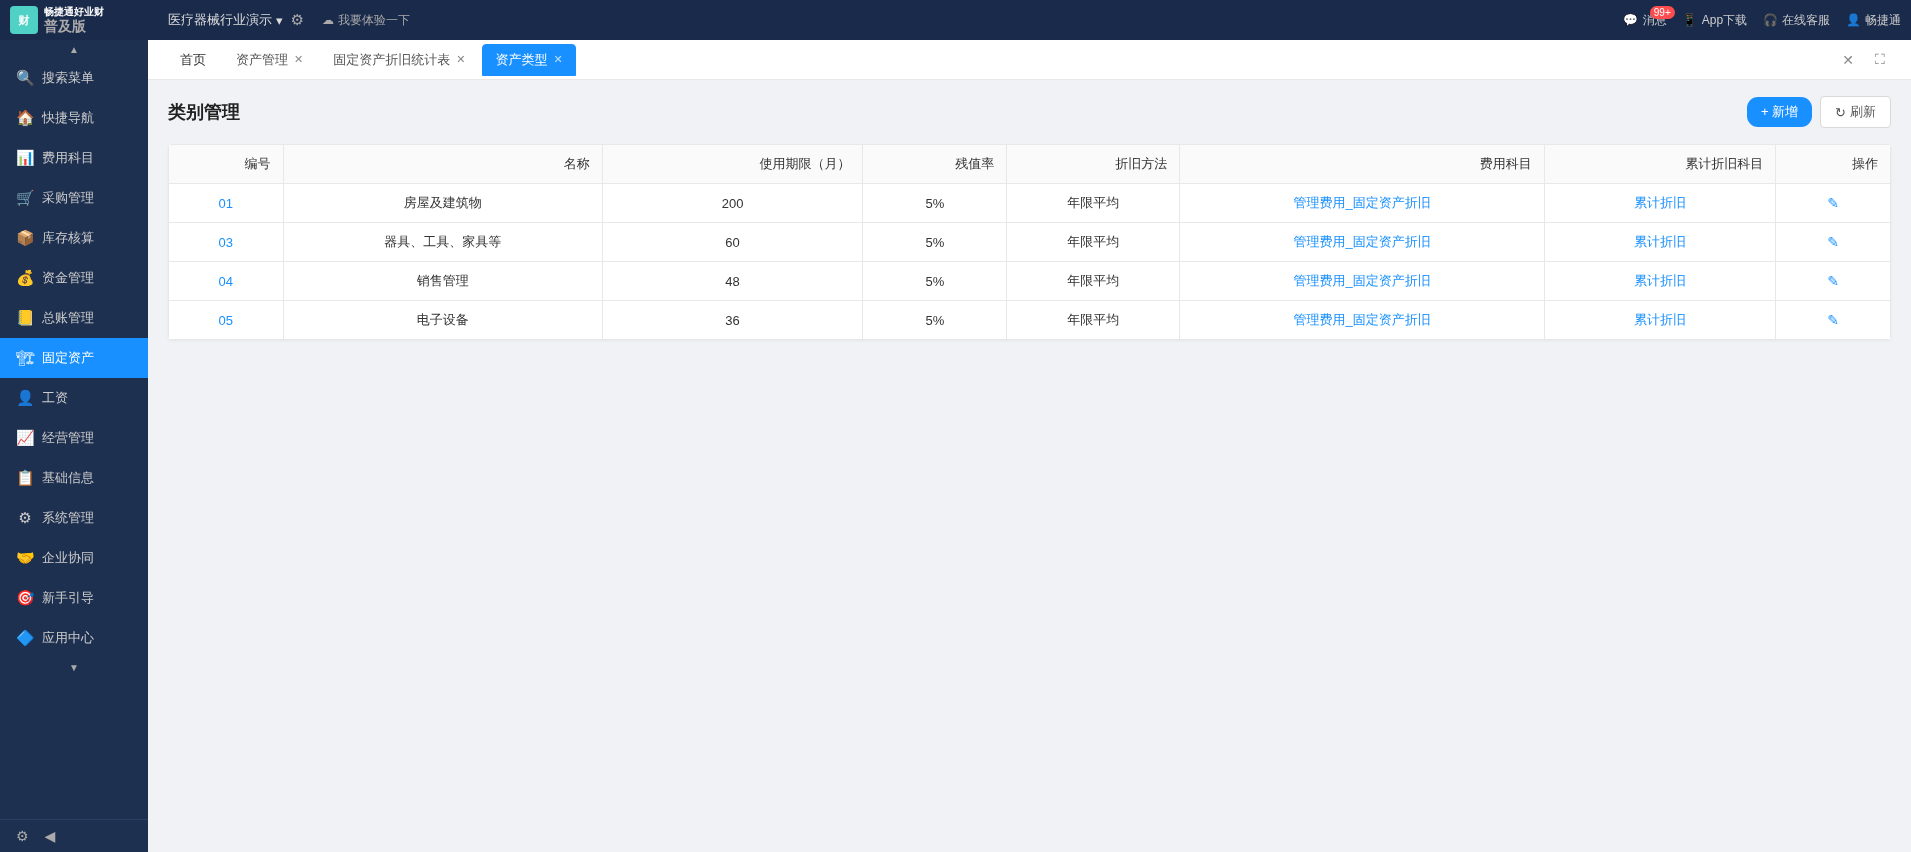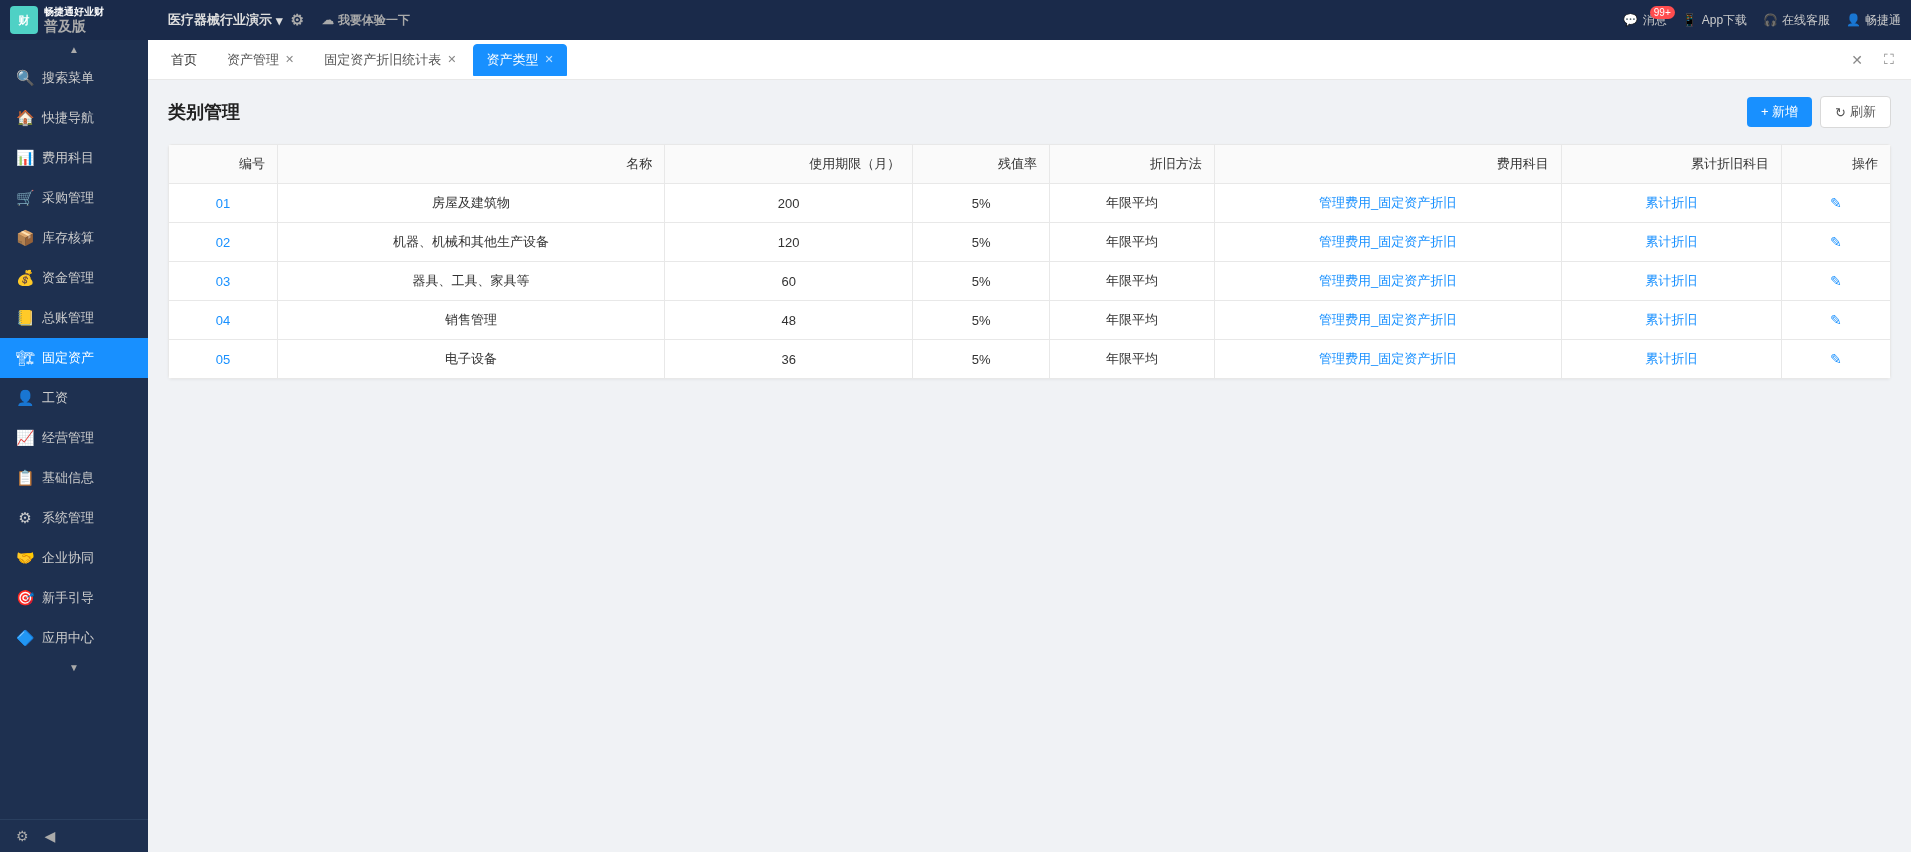--- a/index.html
+++ b/index.html
@@ -36,21 +36,20 @@
       font-weight: bold;
     }
     .topbar-logo-text { font-size: 10px; line-height: 1.3; }
     .topbar-logo-sub { font-size: 14px; color: #aaa; }
     .topbar-center {
       flex: 1;
       display: flex;
       align-items: center;
       gap: 8px;
       padding-left: 10px;
-      font-weight: bold;
     }
     .topbar-dropdown {
       display: flex;
       align-items: center;
       gap: 4px;
       color: #ddd;
       font-size: 13px;
       cursor: pointer;
     }
     .topbar-settings-icon { cursor: pointer; color: #aaa; font-size: 15px; }
@@ -149,21 +148,21 @@
       overflow: hidden;
       background: #f0f2f5;
     }
 
     
     .tab-bar {
       background: #fff;
       display: flex;
       align-items: center;
       border-bottom: 1px solid #e8e8e8;
-      padding: 0 10px;
+      padding: 0 19px;
       height: 40px;
       flex-shrink: 0;
       gap: 4px;
     }
     .tab-item {
       display: flex;
       align-items: center;
       gap: 6px;
       padding: 0 12px;
       height: 32px;
@@ -211,21 +210,21 @@
       justify-content: space-between;
       margin-bottom: 16px;
       gap: 31px;
     }
     .page-title { font-size: 18px; font-weight: bold; color: #222; }
     .page-actions { display: flex; gap: 8px; align-items: center; }
     .btn-new {
       background: #1890ff;
       color: #fff;
       border: none;
-      border-radius: 4px;
+      border-radius: 11px;
       padding: 6px 14px;
       cursor: pointer;
       font-size: 13px;
       display: flex;
       align-items: center;
       gap: 4px;
     }
     .btn-refresh {
       background: #fff;
       color: #555;
@@ -436,30 +435,20 @@
             <th>费用科目</th>
             <th>累计折旧科目</th>
             <th>操作</th>
           </tr>
         </thead>
         <tbody id="table-body">
         <tr>
               <td class="td-code" style="color:#1890ff">01</td>
               <td class="td-name">房屋及建筑物</td>
               <td>200</td>
-              <td>5%</td>
-              <td>年限平均</td>
-              <td class="td-expense" style="color:#1890ff">管理费用_固定资产折旧</td>
-              <td class="td-accum" style="color:#1890ff">累计折旧</td>
-              <td class="td-action"><span class="edit-icon">✎</span></td>
-            </tr>
-            <tr>
-              <td class="td-code" style="color:#1890ff">02</td>
-              <td class="td-name">机器、机械和其他生产设备</td>
-              <td>120</td>
               <td>5%</td>
               <td>年限平均</td>
               <td class="td-expense" style="color:#1890ff">管理费用_固定资产折旧</td>
               <td class="td-accum" style="color:#1890ff">累计折旧</td>
               <td class="td-action"><span class="edit-icon">✎</span></td>
             </tr>
             <tr>
               <td class="td-code" style="color:#1890ff">03</td>
               <td class="td-name">器具、工具、家具等</td>
               <td>60</td>

